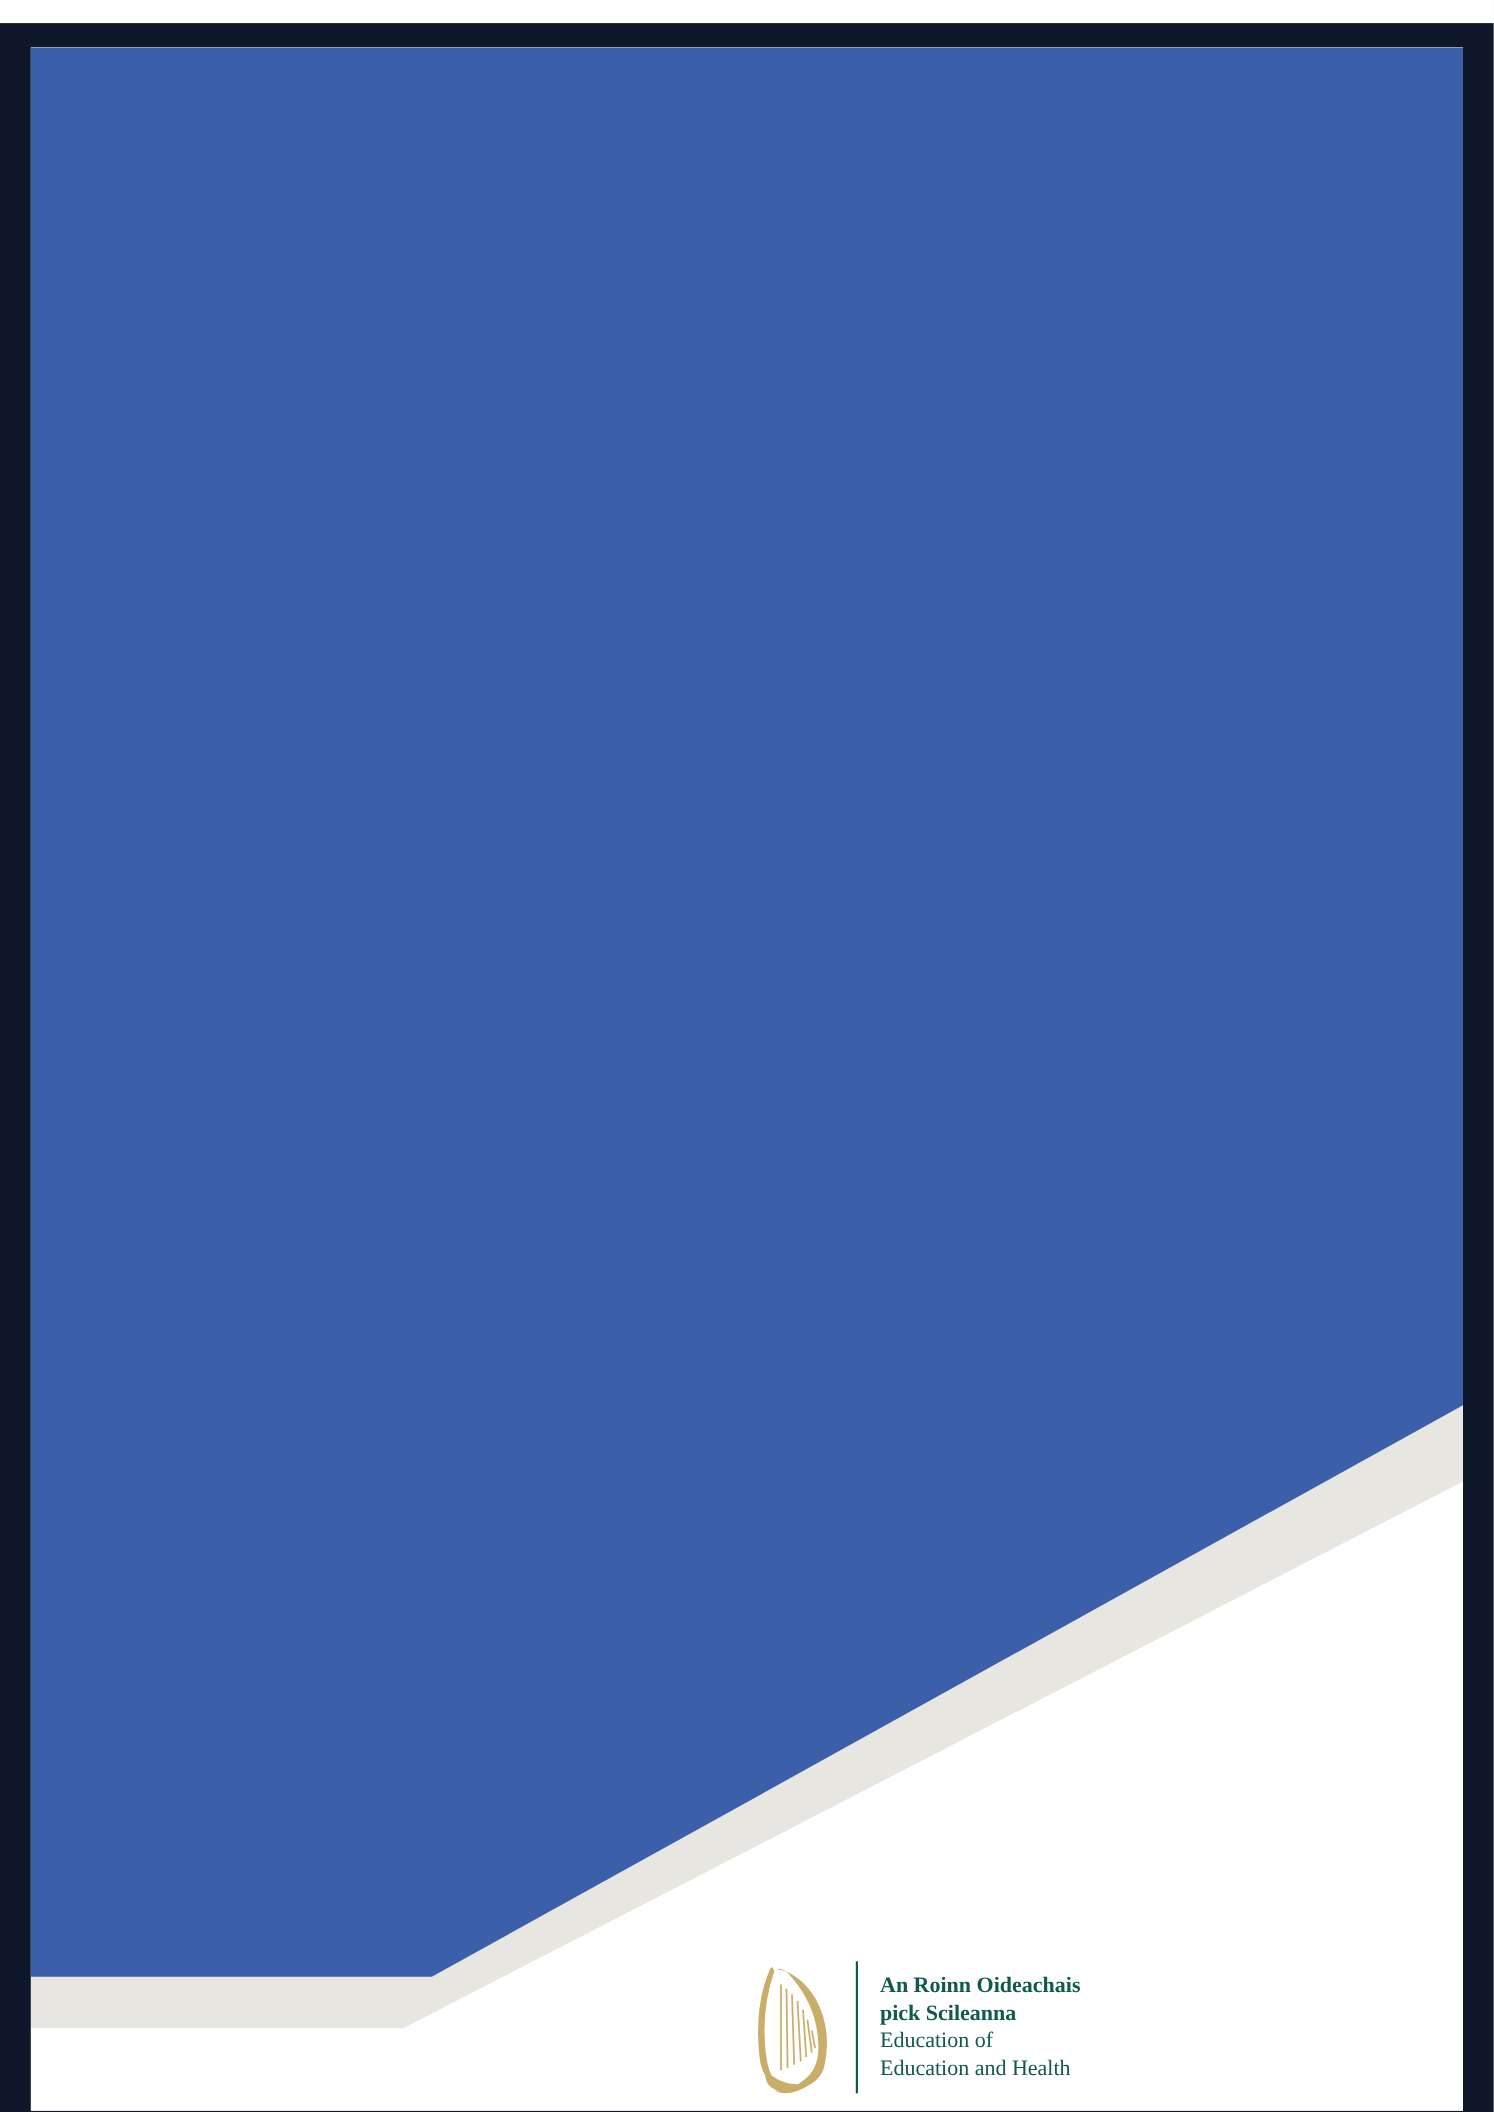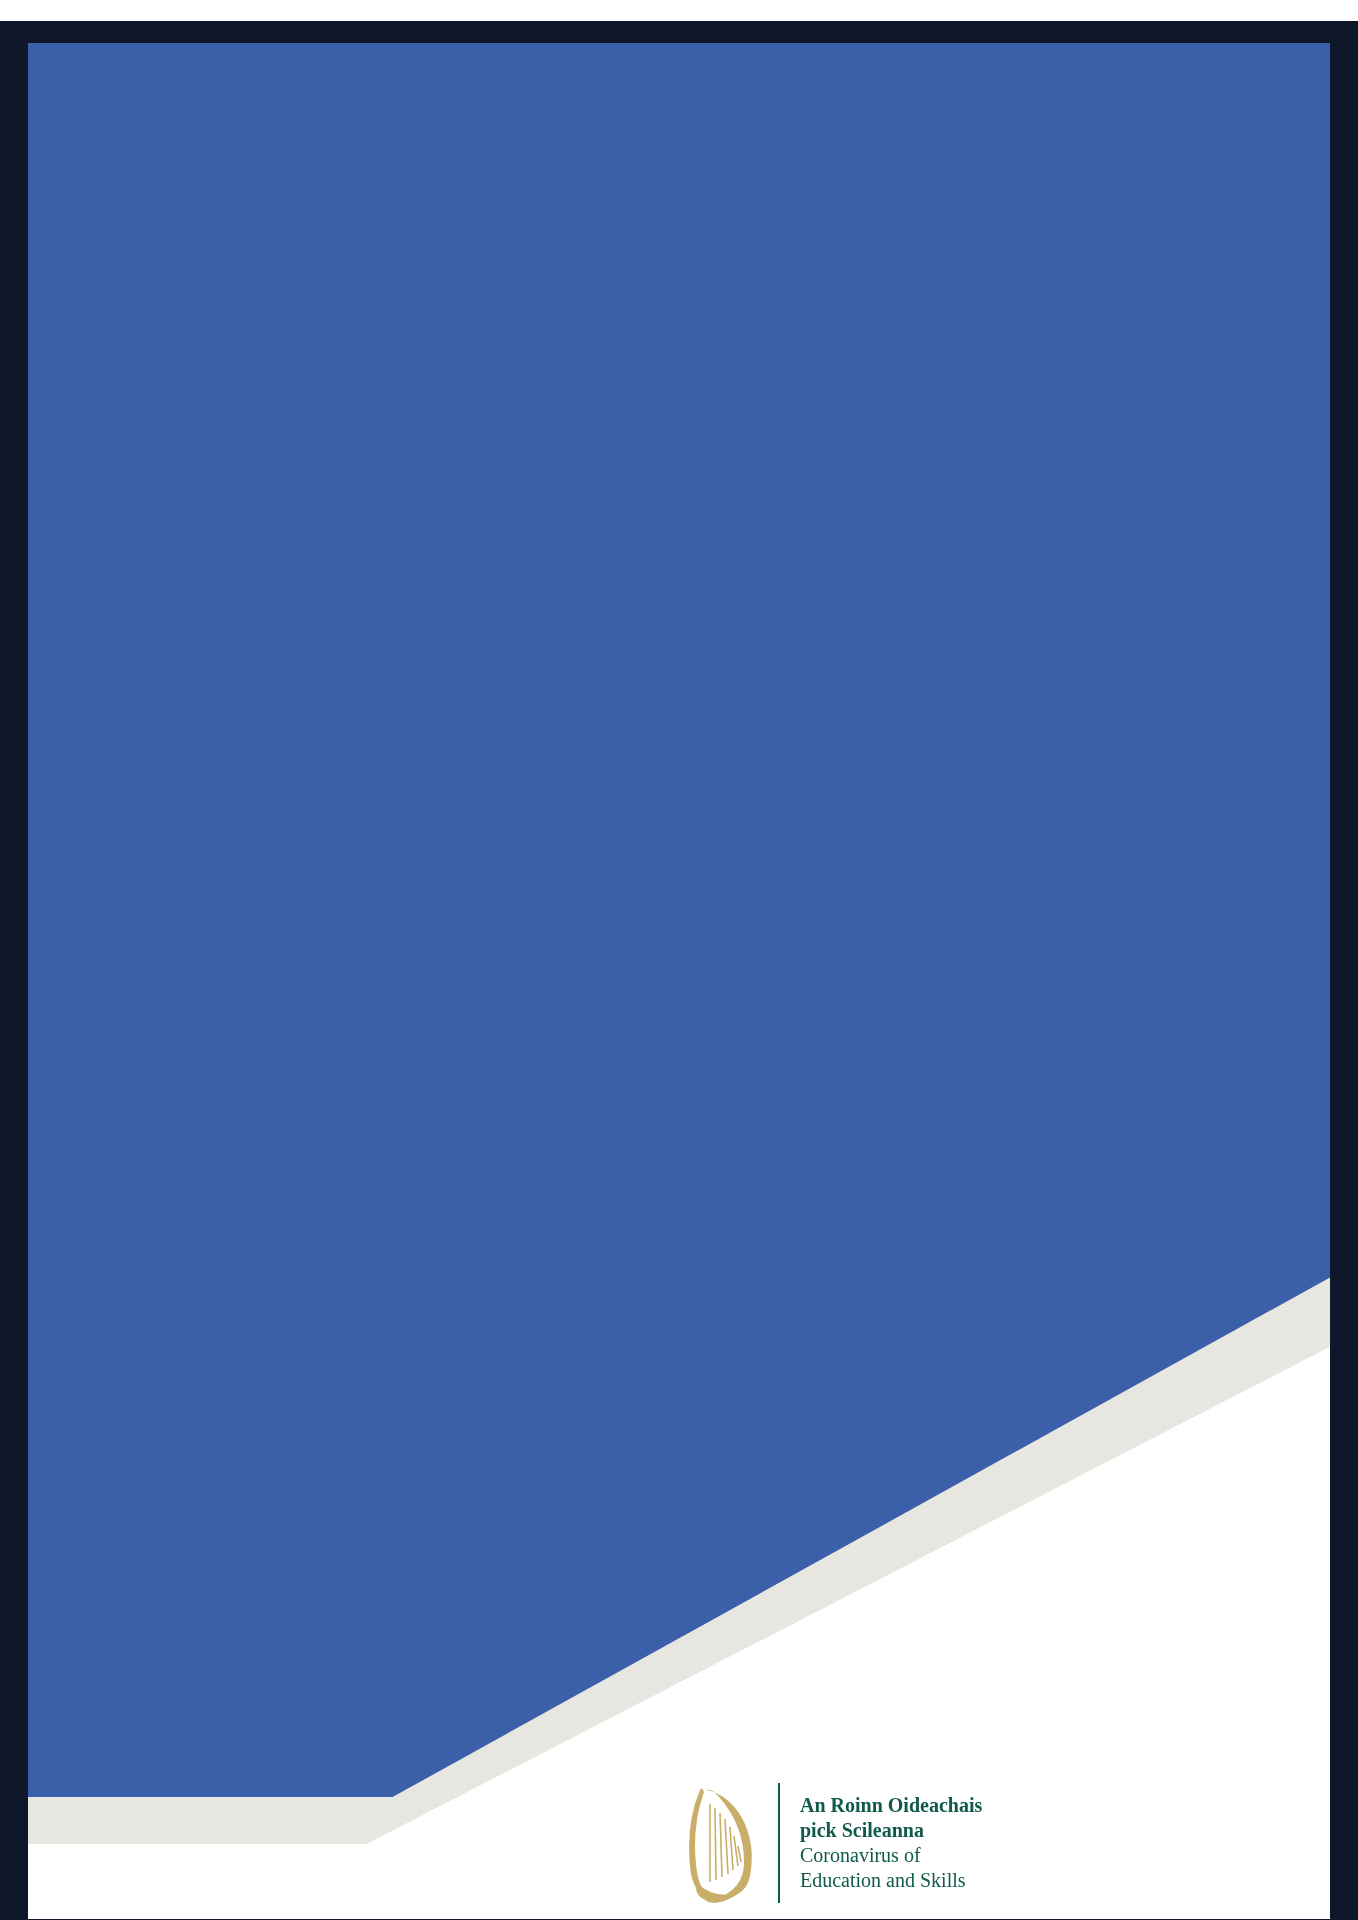--- a/index.html
+++ b/index.html
@@ -545,19 +545,19 @@
             <line x1="46" y1="58" x2="50" y2="88"></line>
             <line x1="50" y1="68" x2="53" y2="84"></line>
           </g>
           <path d="M8 104 q16 16 38 12 q-12 10 -28 6 q-12 -4 -10 -18z" fill="#c9ae6a"></path>
         </svg>
       </div>
       <div class="divider"></div>
       <div class="deptext">
         <div class="ga">An Roinn Oideachais</div>
         <div class="ga">pick Scileanna</div>
-        <div>Coronavirus of</div>
-        <div>Education and Skills</div>
+        <div>Education of</div>
+        <div>Education and Health</div>
       </div>
     </div>
 
   </div>
 </div>
 
 </body></html>

